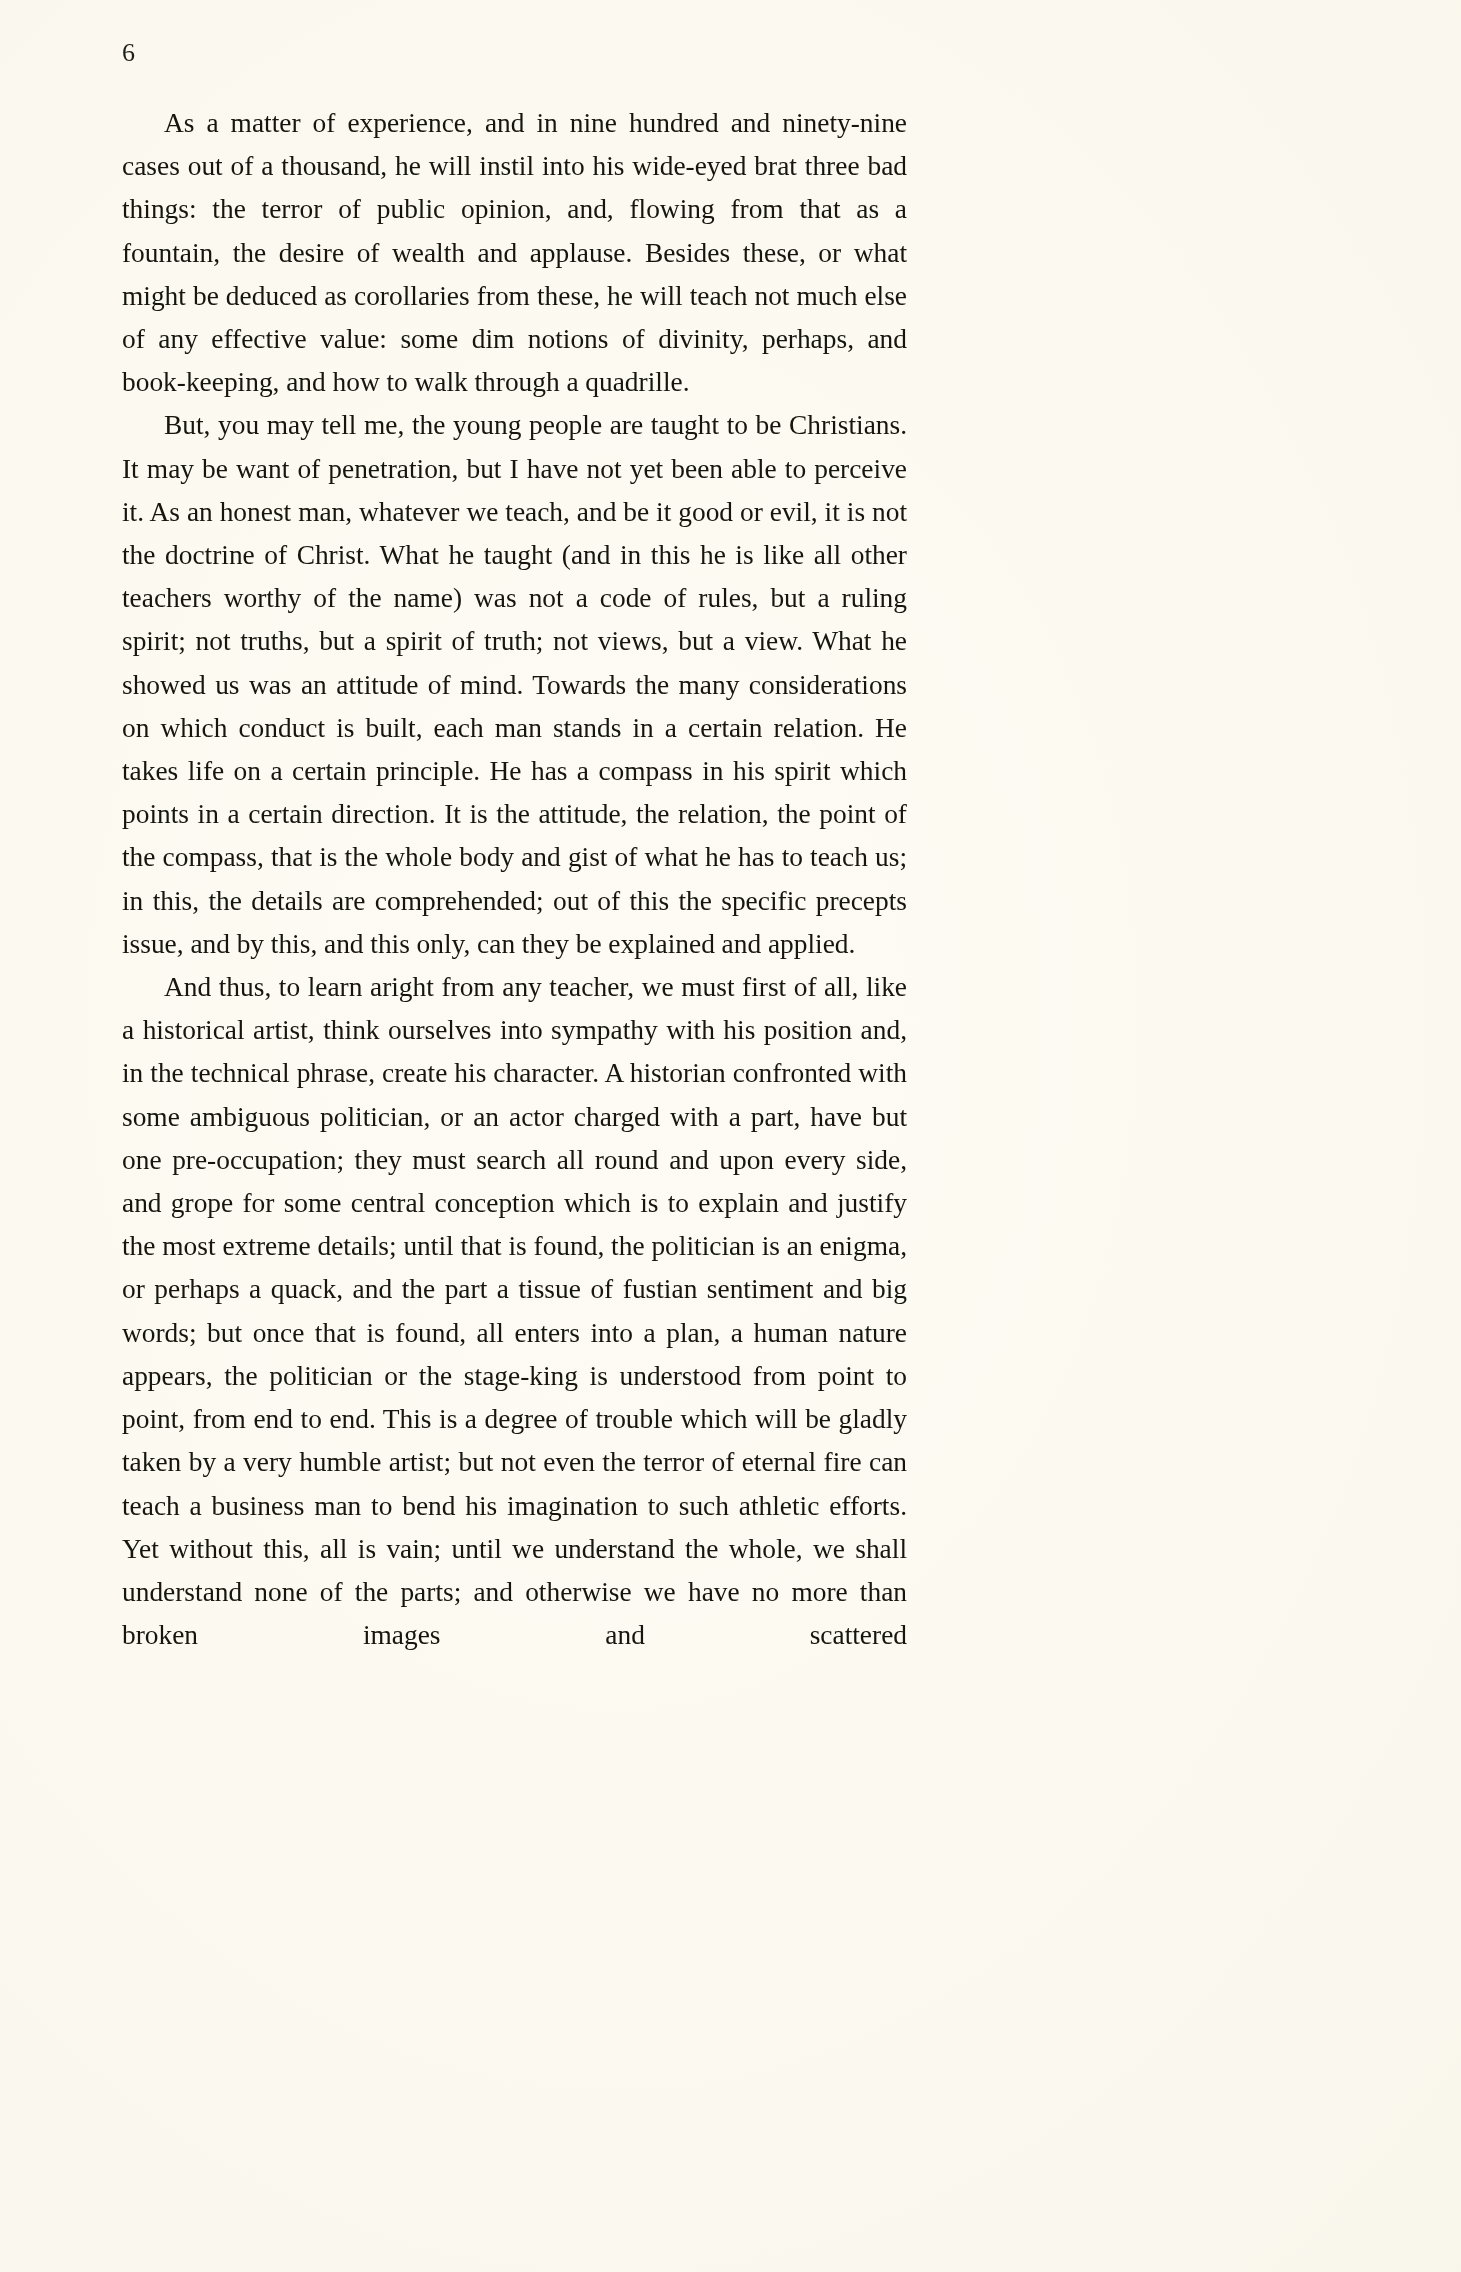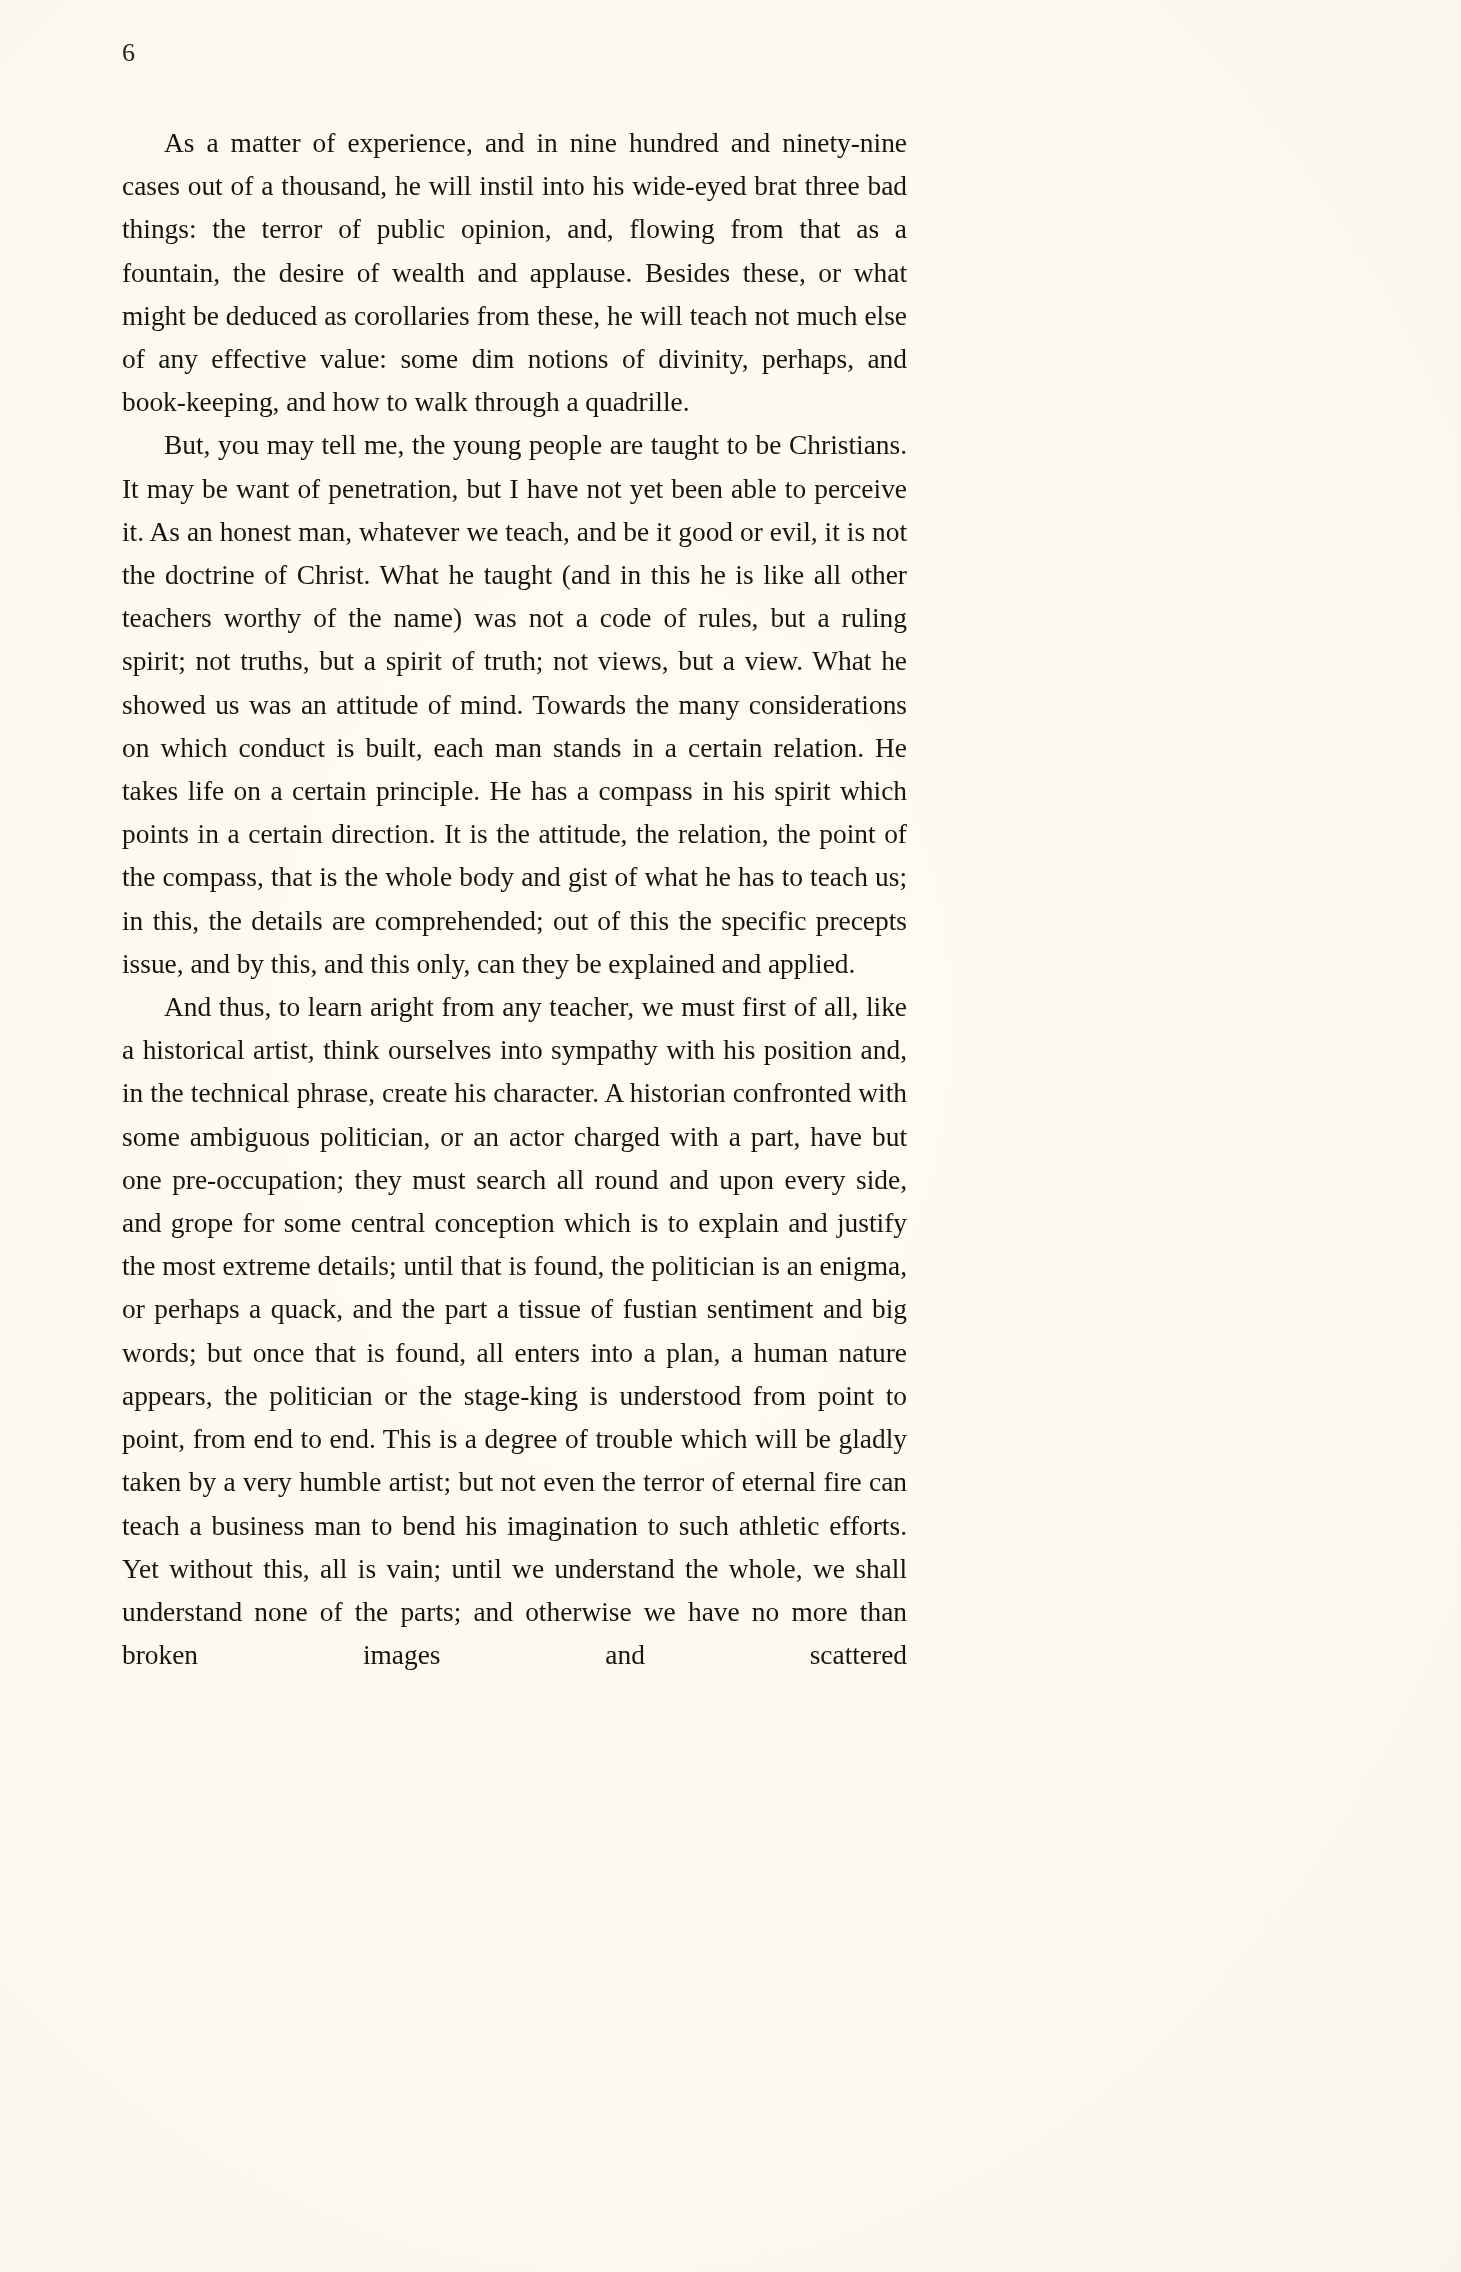--- a/index.html
+++ b/index.html
@@ -54,21 +54,21 @@
     font-style: italic;
     font-size: 27px;
     line-height: 34px;
     letter-spacing: 0.3px;
     color: #1d1d1a;
     transform: translateX(36px);
   }
 
   
   .body-text {
-    margin-top: 40px;
+    margin-top: 20px;
   }
   .para {
     margin: 0;
     font-size: 27.4px;
     line-height: 43.2px;
     text-align: justify;
     text-justify: inter-word;
     text-indent: 42px;
     color: #16160f;
     hyphens: none;

